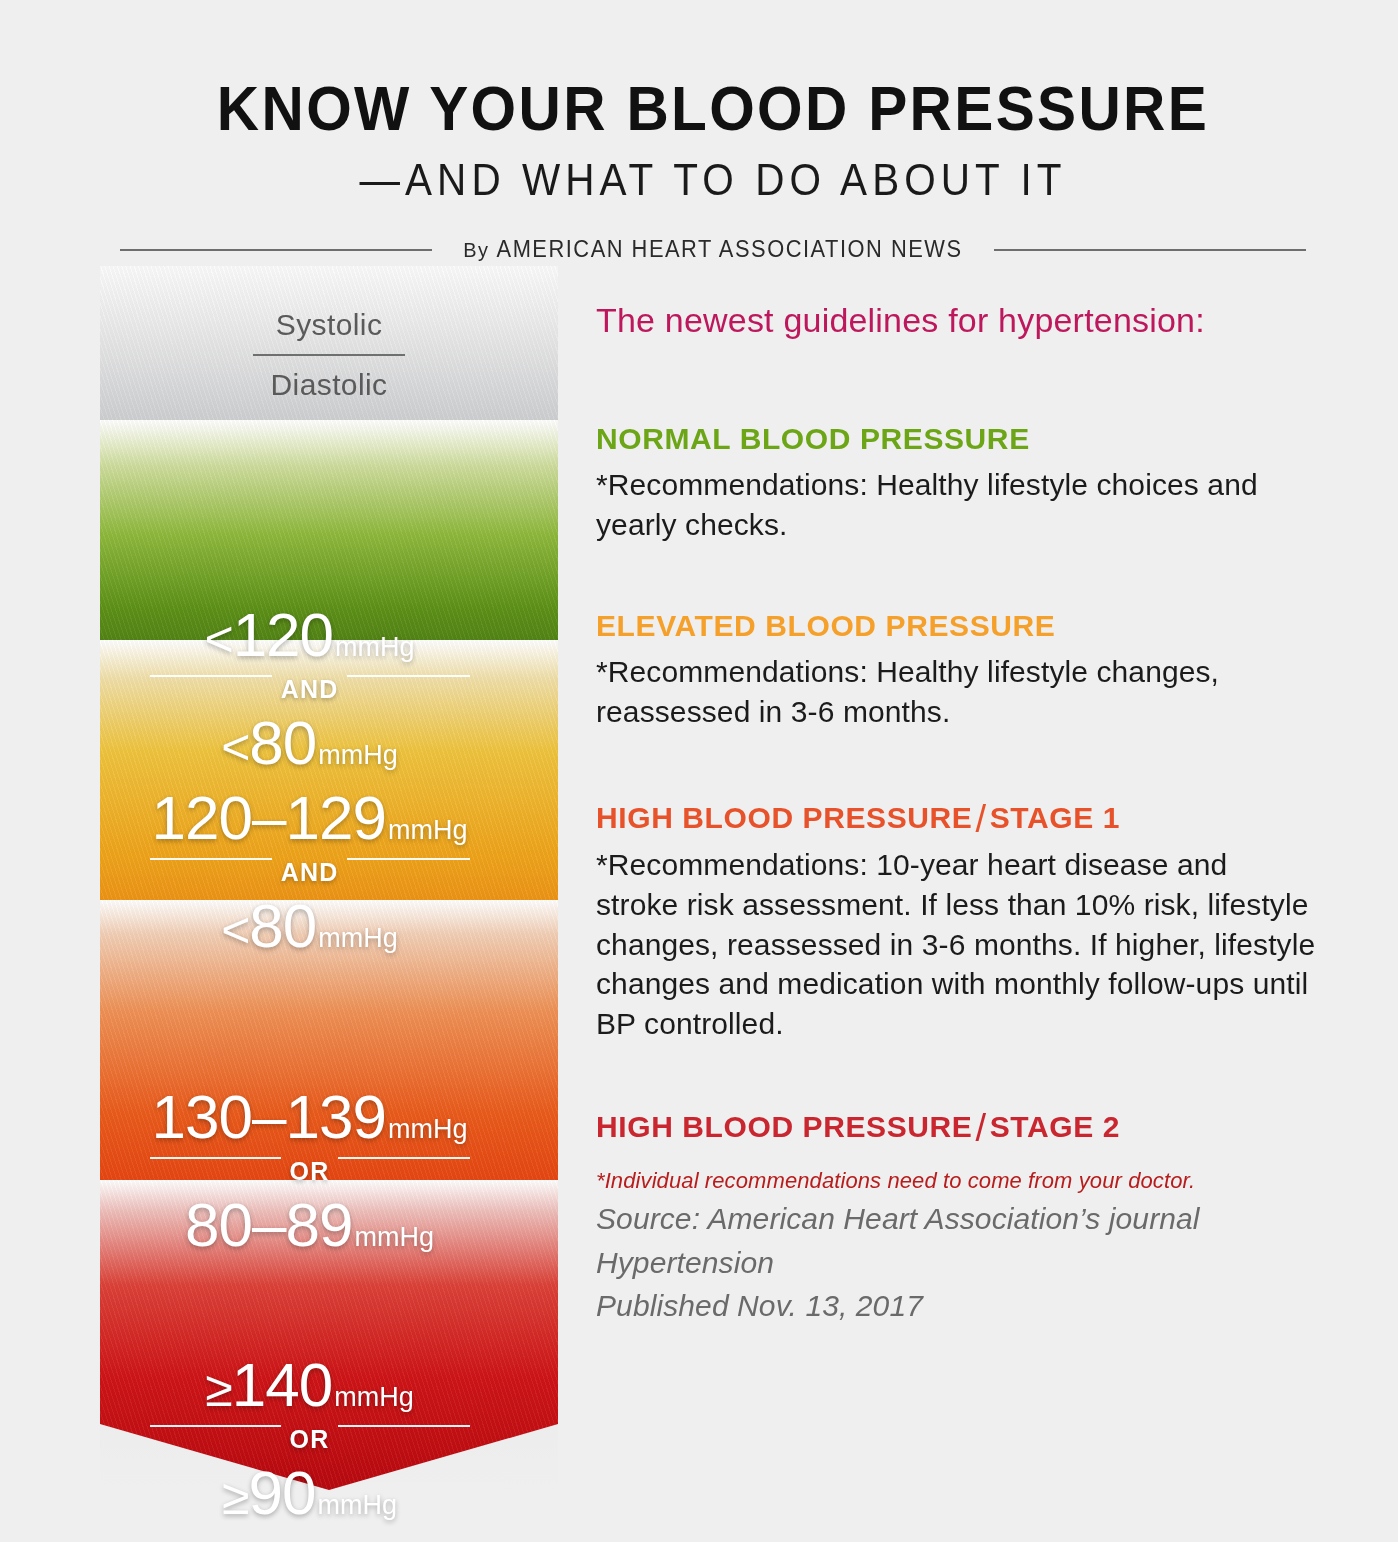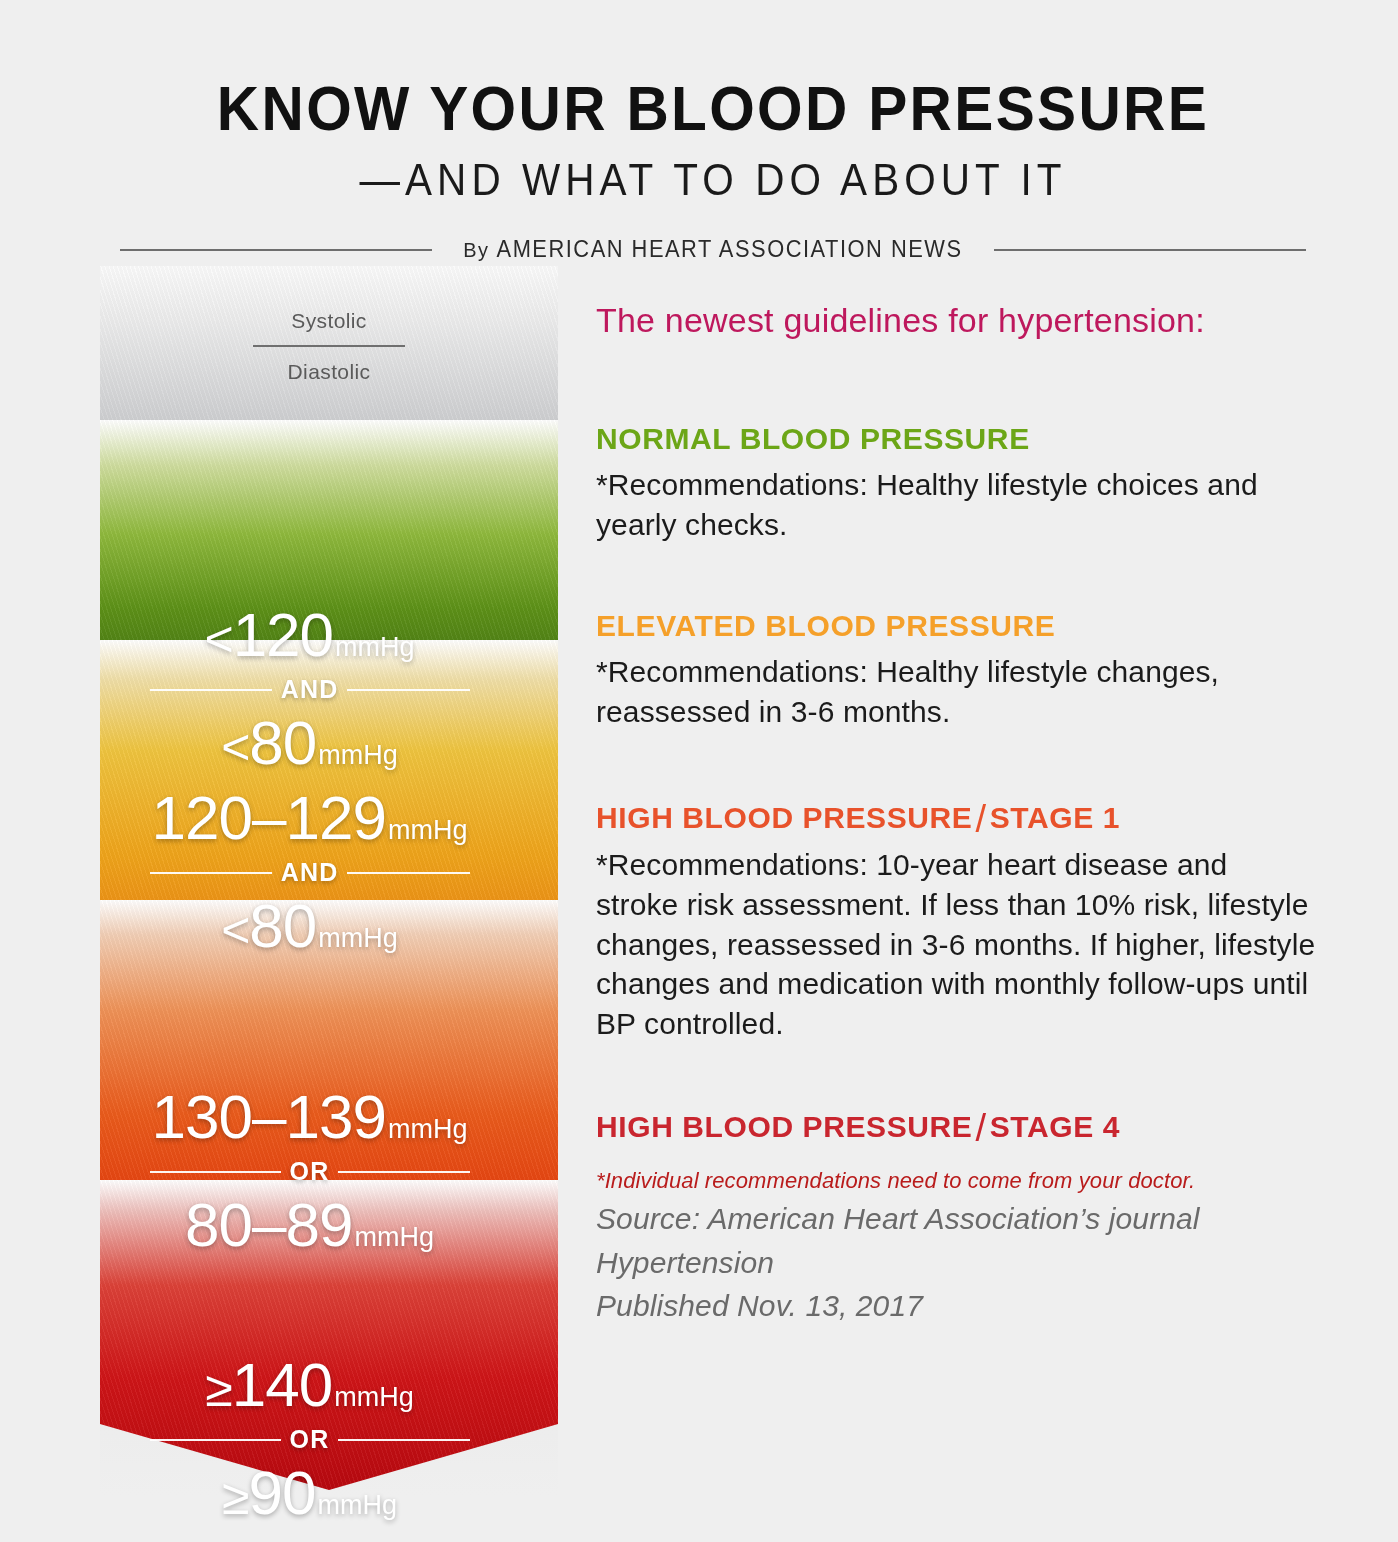--- a/index.html
+++ b/index.html
@@ -111,21 +111,21 @@
 
   .band-gray   { top: 0px;   height: 220px; background: linear-gradient(to bottom, #fbfbfb 0%, #eeeeee 22%, #cfd0d2 70%, #b8babd 100%); }
   .band-green  { top: 154px; height: 286px; background: linear-gradient(to bottom, #ffffff 0%, #cfdd9e 16%, #8fb93d 40%, #5d9118 66%, #3c6a12 100%); }
   .band-yellow { top: 374px; height: 326px; background: linear-gradient(to bottom, #ffffff 0%, #f0dfa8 12%, #efc43f 34%, #efa41b 66%, #ea7d10 100%); }
   .band-orange { top: 634px; height: 346px; background: linear-gradient(to bottom, #ffffff 0%, #f2cfb6 10%, #ef9257 32%, #ea5b1c 62%, #e23309 100%); }
   .band-red    { top: 914px; height: 310px; background: linear-gradient(to bottom, #ffffff 0%, #eec0bc 10%, #dc4238 34%, #cf1518 64%, #b8090f 100%); }
 
   
   .sd-block { position: absolute; left: 0; top: 44px; width: 458px; text-align: center; z-index: 4; }
   .sd-label {
-    font-size: 21px;
+    font-size: 30px;
     color: #5a5a5a;
     letter-spacing: 0.4px;
     line-height: 1.0;
     font-family: "Liberation Sans", sans-serif;
   }
   .sd-rule {
     width: 152px;
     height: 1.6px;
     background: #6f6f6f;
     margin: 14px auto 14px auto;
@@ -140,21 +140,20 @@
     text-shadow: 0 2px 5px rgba(0,0,0,0.30);
     font-family: "Liberation Sans", sans-serif;
     font-weight: 300;
   }
   .val-num { font-size: 62px; letter-spacing: -1px; vertical-align: baseline; }
   .val-cmp { font-size: 50px; font-weight: 300; letter-spacing: -1px; }
   .val-unit { font-size: 27px; letter-spacing: 0px; margin-left: 2px; }
 
   .conj-row {
     display: flex;
-    align-items: center;
     justify-content: center;
     margin: 9px auto 8px auto;
     width: 320px;
   }
   .conj-rule { flex: 1 1 auto; height: 2px; background: #ffffff; opacity: 0.95; }
   .conj-word {
     flex: 0 0 auto;
     padding: 0 9px;
     color: #ffffff;
     font-size: 25px;
@@ -303,21 +302,21 @@
       <div class="sec-head" style="color:#F5A02A;">ELEVATED BLOOD PRESSURE</div>
       <div class="sec-body">*Recommendations: Healthy lifestyle changes, reassessed in 3-6 months.</div>
     </div>
 
     <div class="section" style="margin-top:65px;">
       <div class="sec-head" style="color:#E8522B;"><span>HIGH BLOOD PRESSURE</span><span class="slash">/</span><span>STAGE 1</span></div>
       <div class="sec-body">*Recommendations: 10-year heart disease and stroke risk assessment. If less than 10% risk, lifestyle changes, reassessed in 3-6 months. If higher, lifestyle changes and medication with monthly follow-ups until BP controlled.</div>
     </div>
 
     <div class="section" style="margin-top:62px;">
-      <div class="sec-head" style="color:#C9262F;"><span>HIGH BLOOD PRESSURE</span><span class="slash">/</span><span>STAGE 4</span></div>
+      <div class="sec-head" style="color:#C9262F;"><span>HIGH BLOOD PRESSURE</span><span class="slash">/</span><span>STAGE 2</span></div>
     </div>
 
     <div class="footnotes">
       <div class="fn-1">*Individual recommendations need to come from your doctor.</div>
       <div class="fn-2">Source: American Heart Association’s journal Hypertension</div>
       <div class="fn-3">Published Nov. 13, 2017</div>
     </div>
 
   </div>
 </div>

